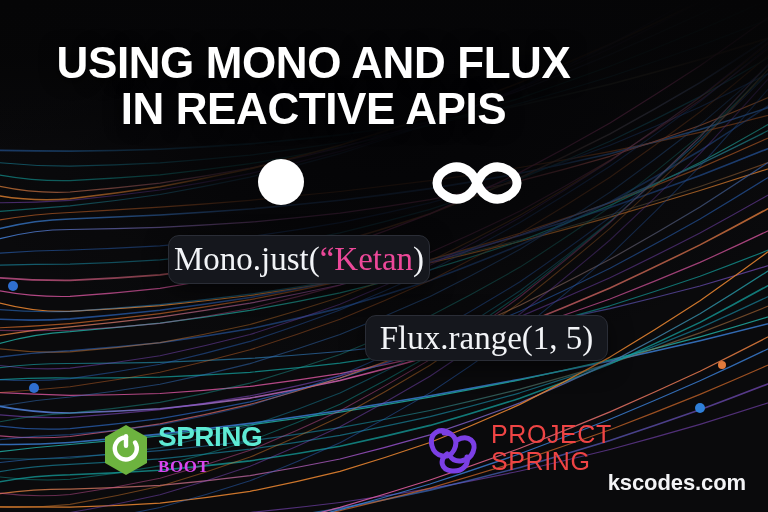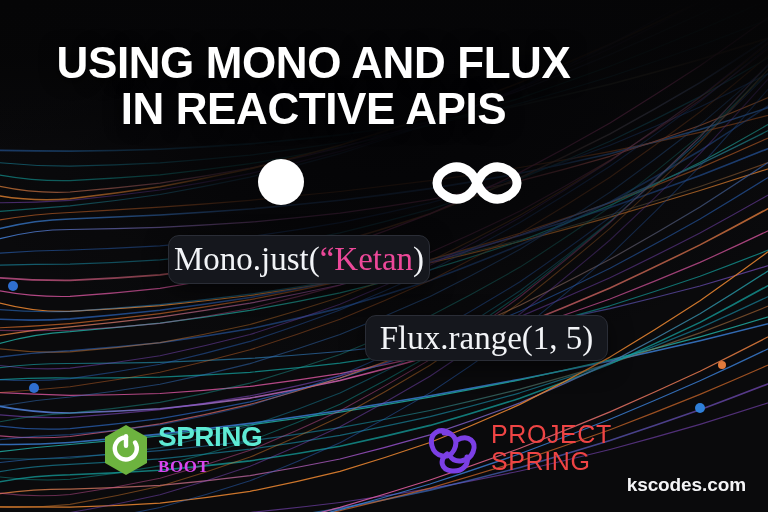--- a/index.html
+++ b/index.html
@@ -175,21 +175,21 @@
     letter-spacing: 0.6px;
   }
   
   #watermark {
     position: absolute;
     right: 22px;
     bottom: 16px;
     color: #f4f4f6;
     font-family: "Liberation Sans", sans-serif;
     font-weight: 700;
-    font-size: 19px;
+    font-size: 22px;
     letter-spacing: -0.1px;
   }
 </style>
 </head>
 <body>
 
 <div id="canvas">
 
   <svg id="wave-layer" viewBox="0 0 768 512" preserveAspectRatio="none" aria-hidden="true">
     <defs>

